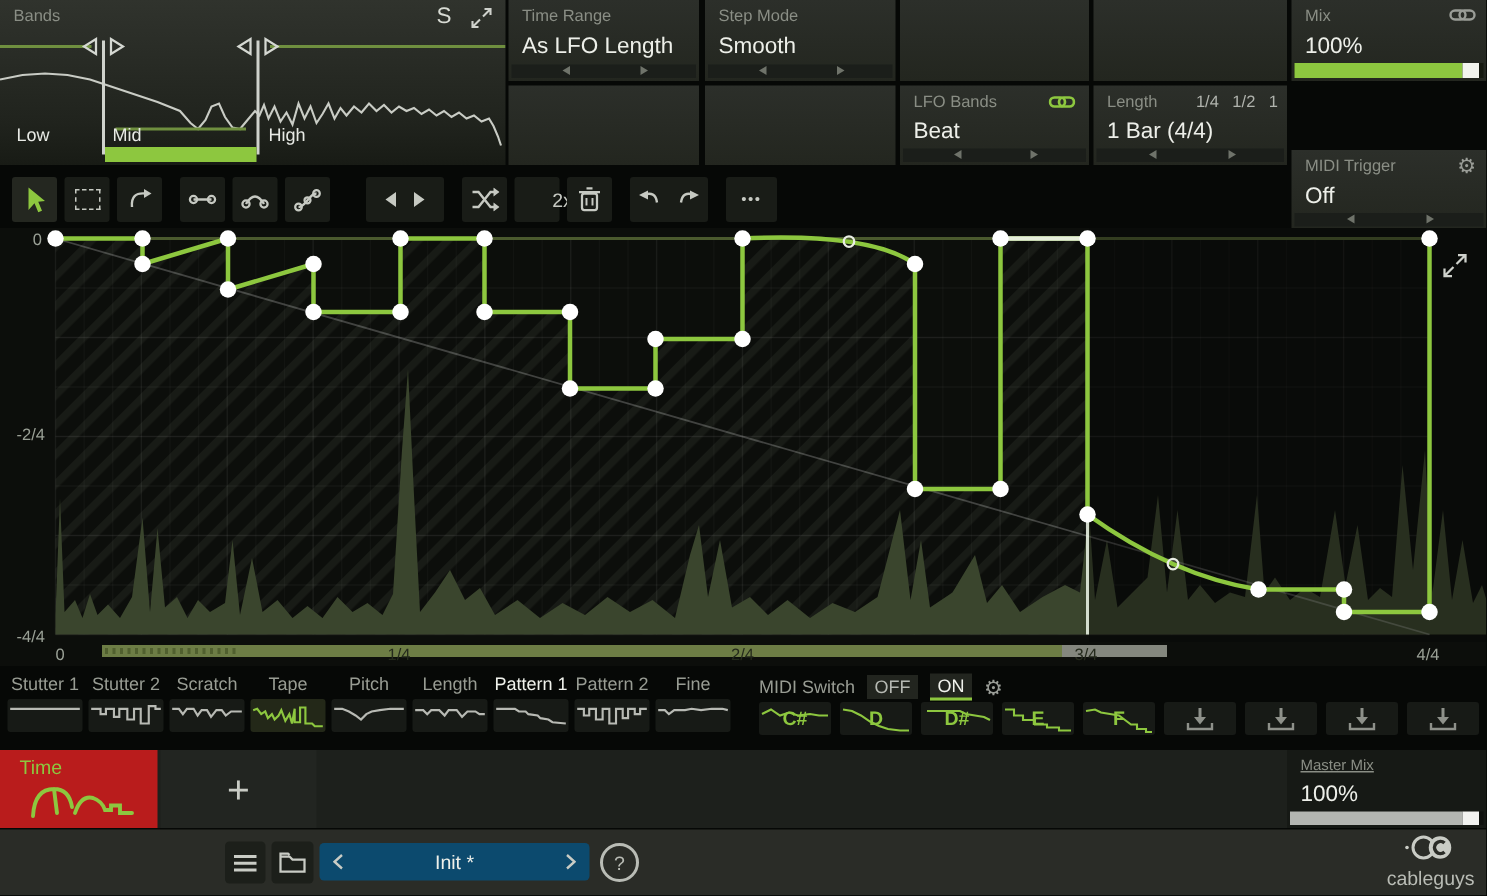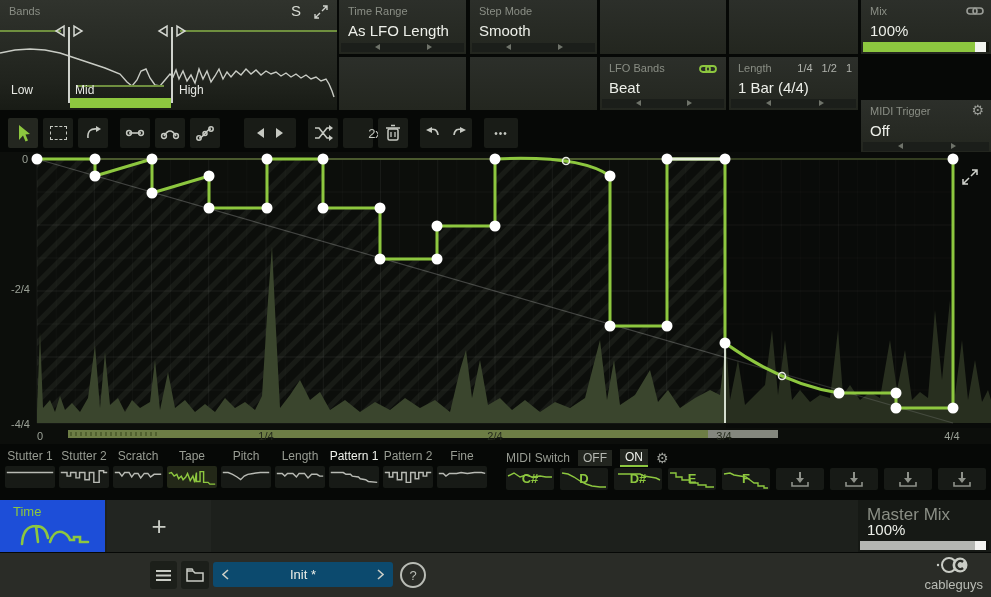--- a/index.html
+++ b/index.html
@@ -429,31 +429,31 @@
           <path d="M16,14 v4 h16 v-4" fill="none" stroke="#8e918a" stroke-width="1.6"></path>
         </svg></div>
       <div class="slot"><svg width="48" height="22" viewBox="0 0 48 22">
           <line x1="24" y1="4" x2="24" y2="11" stroke="#8e918a" stroke-width="2"></line>
           <polygon points="20,10 28,10 24,15" fill="#8e918a"></polygon>
           <path d="M16,14 v4 h16 v-4" fill="none" stroke="#8e918a" stroke-width="1.6"></path>
         </svg></div>
     </div>
 
   <div class="abs" style="left:0;top:500px;width:991px;height:52px;background:#1d201c;">
-    <div class="abs" style="left:0;top:0;width:105px;height:52px;background:#1d4ed8;">
+    <div class="abs" style="left:0;top:0;width:105px;height:52px;background:#b91c1c;">
       <div class="abs" style="left:13px;top:4px;font-size:13px;color:#8dc73f;">Time</div>
       <svg class="abs" style="left:16px;top:18px;" width="76" height="30" viewBox="0 0 76 30">
         <path d="M6,26 Q7,8 20,8 Q30,8 32,20 M20,8 L22,24 M34,24 Q38,12 46,14 Q52,16 54,22 L58,22 L58,19 L64,19 L64,24 L72,24" fill="none" stroke="#8dc73f" stroke-width="2.6" stroke-linecap="round"></path>
       </svg>
     </div>
     <div class="abs" style="left:107px;top:0;width:104px;height:52px;background:#222521;display:flex;align-items:center;justify-content:center;">
       <span style="font-size:26px;color:#c9ccc5;">+</span>
     </div>
     <div class="abs" style="left:858px;top:0;width:133px;height:52px;background:#161915;">
-      <div class="abs" style="left:9px;top:5px;font-size:17px;color:#8a8e85;">Master Mix</div>
+      <div class="abs" style="left:9px;top:5px;font-size:10px;color:#8a8e85;text-decoration:underline;">Master Mix</div>
       <div class="abs" style="left:9px;top:21px;font-size:15px;color:#edefe9;">100%</div>
       <div class="abs" style="left:2px;right:2px;bottom:2px;height:9px;background:#0f110e;">
         <div class="abs" style="left:0;top:0;bottom:0;width:89%;background:#b4b6b2;"></div>
         <div class="abs" style="left:89%;top:0;bottom:0;width:9%;background:#f2f2f0;"></div>
       </div>
     </div>
   </div>
 
   <div class="abs" style="left:0;top:553px;width:991px;height:44px;background:#2a2c27;">
     <div class="abs footer-btn" style="left:150px;top:8px;width:27px;height:28px;">

